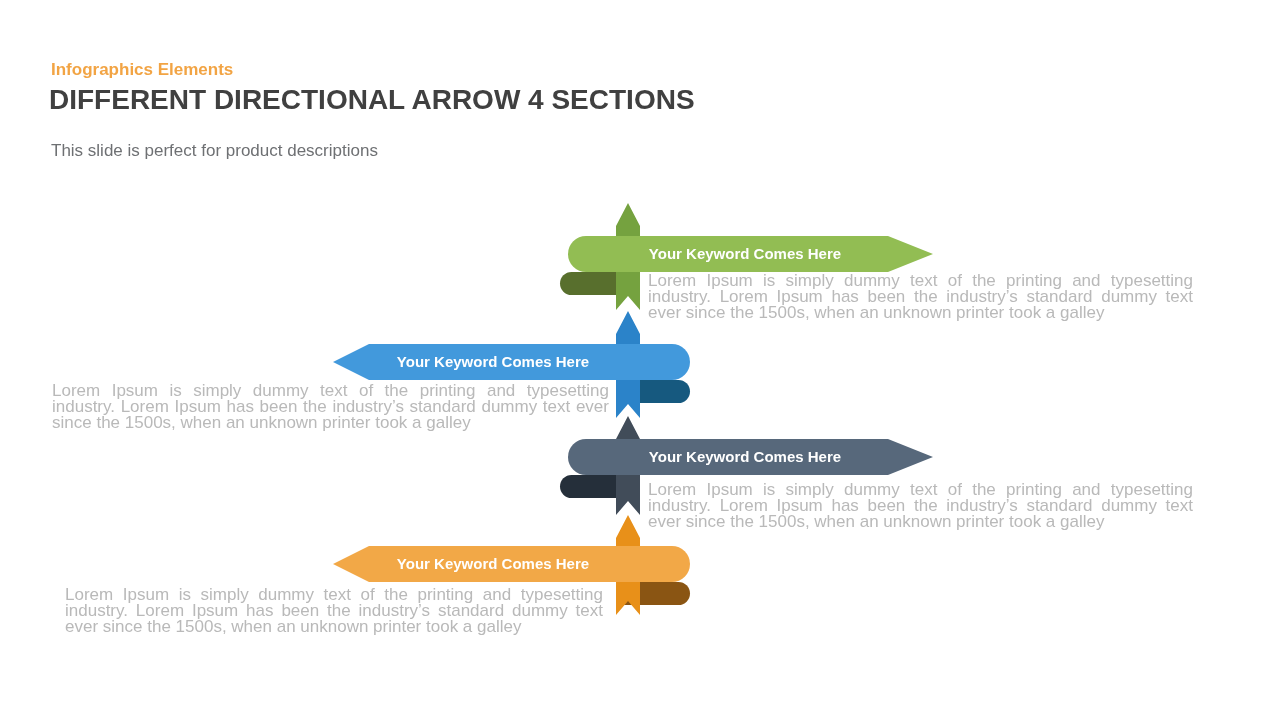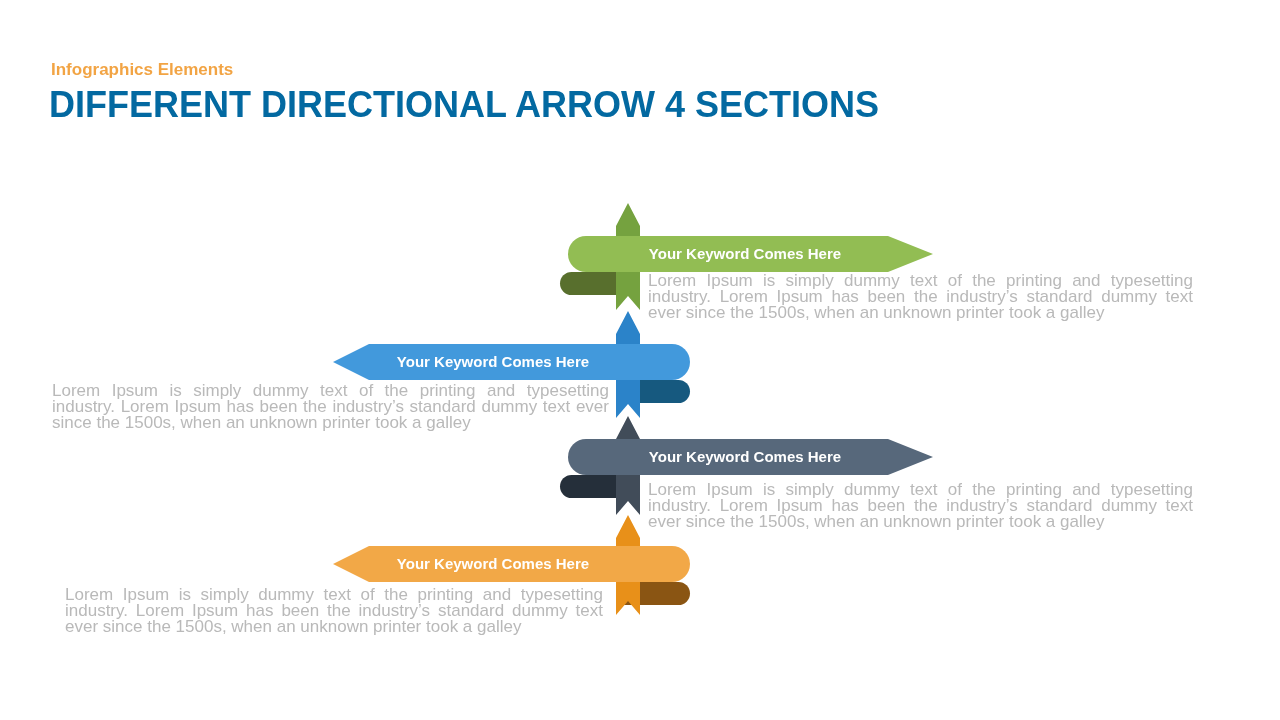--- a/index.html
+++ b/index.html
@@ -2,21 +2,21 @@
 <html><head>
 <meta charset="utf-8">
 <style>
   html,body{margin:0;padding:0;background:#ffffff;}
   .slide{
     position:relative;width:1280px;height:720px;background:#ffffff;overflow:hidden;
     font-family:"Liberation Sans","DejaVu Sans",sans-serif;
   }
   
   .eyebrow{position:absolute;left:51px;top:60px;font-size:17px;font-weight:bold;color:#F2A444;text-align:center;}
-  .title{position:absolute;left:49px;top:84px;margin:0;font-size:36px;font-weight:bold;color:#0369a1;letter-spacing:0;}
+  .title{position:absolute;left:49px;top:84px;margin:0;font-size:28px;font-weight:bold;color:#404040;letter-spacing:0;}
   .subtitle{position:absolute;left:51px;top:141px;font-size:17px;color:#6E7073;}
   
   .abs{position:absolute;}
   .varrow{width:24px;z-index:2;clip-path:polygon(50% 0,100% 23px,100% 100%,50% calc(100% - 14px),0 100%,0 23px);}
   .banner{height:29px;z-index:3;}
   .banner .bbody{position:absolute;top:0;height:36px;}
   .banner .tip{position:absolute;top:0;height:36px;}
   .tip-right{clip-path:polygon(0 0,100% 50%,0 100%);}
   .tip-left{clip-path:polygon(100% 0,0 50%,100% 100%);}
   .keyword{position:absolute;top:0;height:36px;line-height:36px;text-align:center;
@@ -39,20 +39,21 @@
   .sec-orange .varrow{background:#E89019;}
   .sec-orange .curl{background:#8A5513;}
 </style>
 </head>
 <body>
 
 <div class="slide">
 
   <div class="eyebrow">Infographics Elements</div>
   <h1 class="title">DIFFERENT DIRECTIONAL ARROW 4 SECTIONS</h1>
+  <div class="subtitle">This slide is perfect for product descriptions</div>
 
   <div class="sec-green">
     <div class="abs curl curl-left" style="left:560px;top:272px;width:80px;"></div>
     <div class="abs varrow" style="left:616px;top:203px;height:107px;"></div>
     <div class="abs banner" style="left:568px;top:236px;width:365px;">
       <div class="bbody banner-fill" style="left:0;width:320px;border-radius:18px 0 0 18px;"></div>
       <div class="tip tip-right banner-fill" style="left:320px;width:45px;"></div>
       <span class="keyword" style="left:67px;width:220px;">Your Keyword Comes Here</span>
     </div>
     <p class="desc" style="left:648px;top:273px;width:545px;">Lorem Ipsum is simply dummy text of the printing and typesetting industry. Lorem Ipsum has been the industry’s standard dummy text ever since the 1500s, when an unknown printer took a galley</p>

